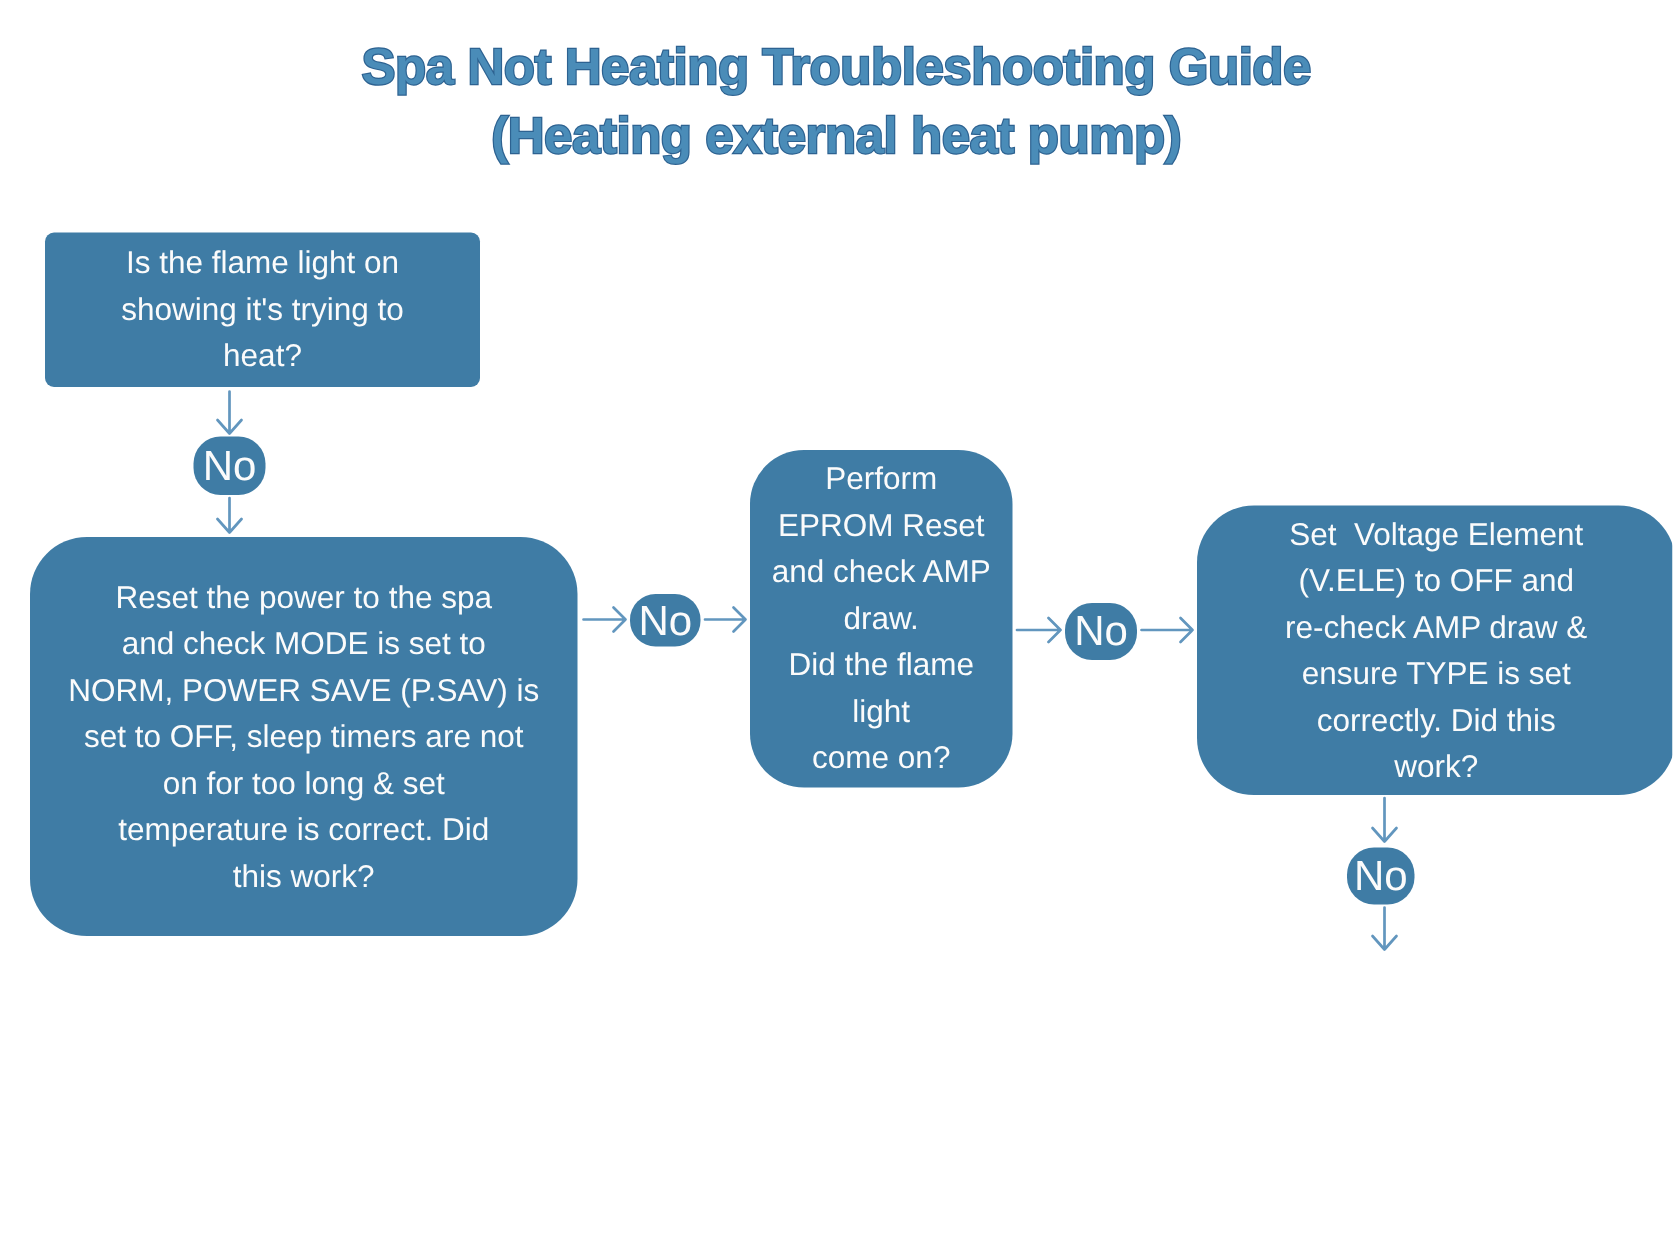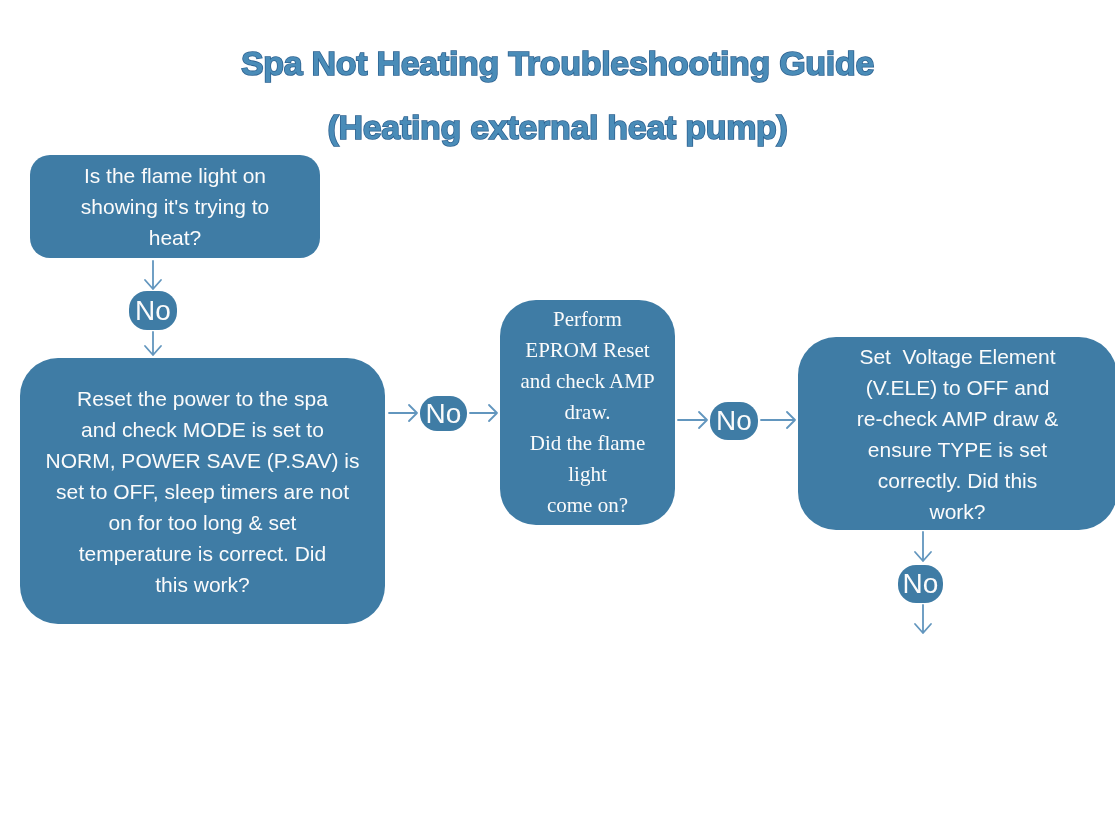--- a/index.html
+++ b/index.html
@@ -27,21 +27,21 @@
     left: 0; right: 0; top: 22px;
     text-align: center;
     font-size: 34px;
     line-height: 46px;
     font-weight: bold;
     letter-spacing: -0.3px;
     color: var(--title_fill);
     -webkit-text-stroke: 1.6px var(--title_outline);
     paint-order: stroke fill;
   }
-  .title .tline { display: block; margin-top: 18px; }
+  .title .tline { display: block; }
 
   .arrows {
     position: absolute;
     left: 0; top: 0;
     width: 1115px; height: 836px;
     pointer-events: none;
   }
   .arrows path {
     fill: none;
     stroke: var(--arrow);
@@ -55,23 +55,23 @@
     background: var(--box_fill);
     color: var(--box_text);
     display: flex;
     align-items: center;
     justify-content: center;
     text-align: center;
     white-space: pre;
     font-size: 21px;
     line-height: 31px;
   }
-  .n1 { left: 30px;  top: 155px; width: 290px; height: 103px; border-radius: 20px; }
+  .n1 { left: 30px;  top: 155px; width: 290px; height: 103px; border-radius: 6px; }
   .n2 { left: 20px;  top: 358px; width: 365px; height: 266px; border-radius: 38px; }
-  .n3 { left: 500px; top: 300px; width: 175px; height: 225px; border-radius: 36px; font-family: Liberation Serif, serif; }
+  .n3 { left: 500px; top: 300px; width: 175px; height: 225px; border-radius: 36px; }
   .n4 { left: 798px; top: 337px; width: 319px; height: 193px; border-radius: 38px; }
   .n5 { left: 795px; top: 637px; width: 280px; height: 133px; border-radius: 34px; }
 
   .no-pill {
     position: absolute;
     background: var(--box_fill);
     color: var(--box_text);
     display: flex;
     align-items: center;
     justify-content: center;

